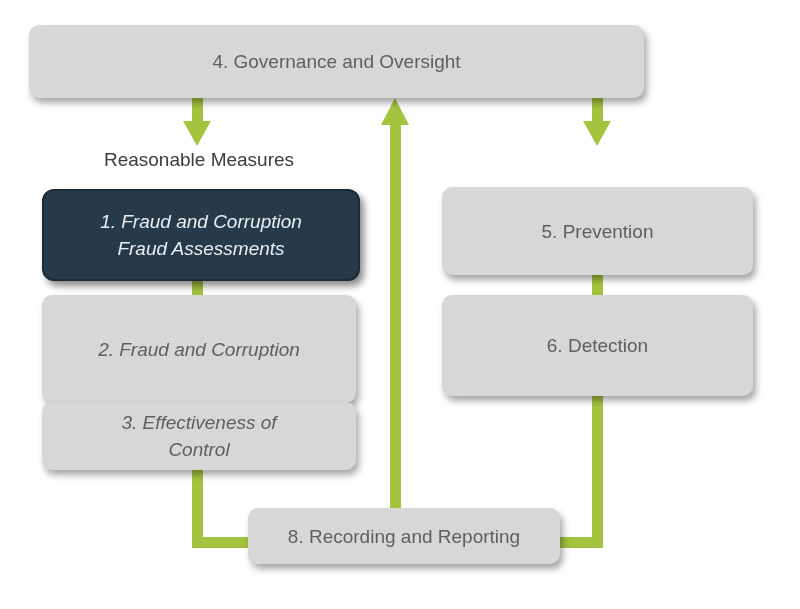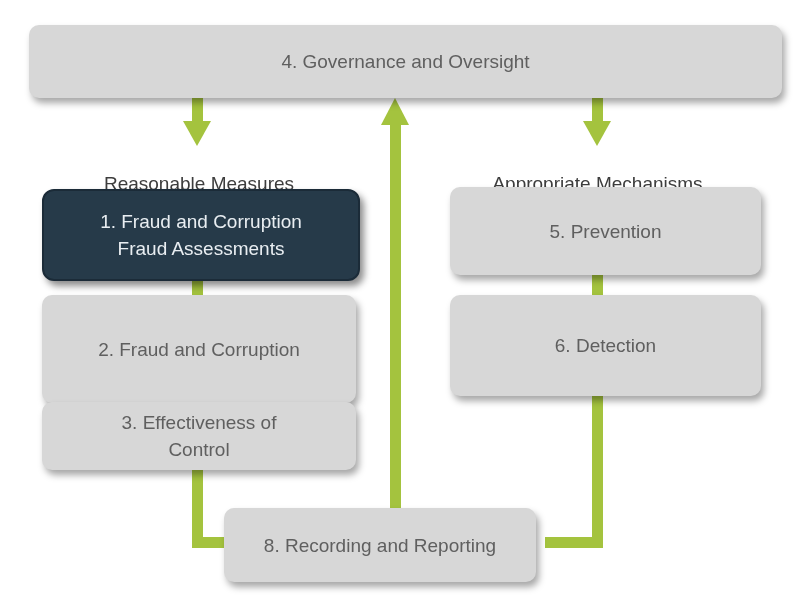--- a/index.html
+++ b/index.html
@@ -8,38 +8,38 @@
     font-family:"Liberation Sans","DejaVu Sans",sans-serif;
   }
   
   .gbox{
     position:absolute;background:#d7d7d7;border-radius:10px;
     box-shadow:3px 5px 7px rgba(0,0,0,0.35);
     display:flex;flex-direction:column;align-items:center;justify-content:center;
     color:#5f5f5f;font-size:19px;line-height:27px;text-align:center;z-index:2;
   }
   .gbox .ln{display:block;}
-  .governance{left:29px;top:25px;width:753px;height:73px;font-size:19px;}
+  .governance{left:29px;top:25px;width:615px;height:73px;font-size:19px;}
   .darkbox{
     background:#263a49;border:2px solid #1b2b38;color:#e9eef2;
     box-shadow:4px 5px 7px rgba(0,0,0,0.45);border-radius:12px;
   }
-  .col-left{left:42px;width:314px;}
-  .col-right{left:442px;width:311px;margin-left:8px;}
+  .col-left{left:42px;width:314px;font-style:italic;}
+  .col-right{left:442px;width:311px;}
   .b1{top:189px;height:88px;}
   .b2{top:295px;height:108px;}
   .b3{top:402px;height:68px;}
   .b5{top:187px;height:88px;}
   .b6{top:295px;height:101px;}
   .b7{top:403px;height:89px;}
-  .b8{left:224px;top:508px;width:312px;height:74px;}
+  .b8{left:248px;top:508px;width:312px;height:56px;}
   
   .colhead{
     position:absolute;top:147px;height:26px;text-align:center;
-    color:#3d3d3d;font-size:19px;line-height:26px;z-index:2;margin-top:24px;
+    color:#3d3d3d;font-size:19px;line-height:26px;z-index:2;
   }
   .colhead.left{left:42px;width:314px;}
   .colhead.right{left:442px;width:311px;}
   
   .green{background:#a4c33e;position:absolute;z-index:1;}
   .v-left{left:192px;top:272px;width:11px;height:276px;}
   .v-right{left:592px;top:272px;width:11px;height:276px;}
   .h-left{left:192px;top:537px;width:58px;height:11px;}
   .h-right{left:545px;top:537px;width:58px;height:11px;}
   .up-shaft{left:390px;top:124px;width:11px;height:384px;}
@@ -66,21 +66,20 @@
   <div class="green shaft-dr"></div>
   <div class="tri down head-dl"></div>
   <div class="tri down head-dr"></div>
   <div class="tri up   head-up"></div>
 
   <div class="gbox governance">
     <span class="ln">4. Governance and Oversight</span>
   </div>
 
   <div class="colhead left">Reasonable Measures</div>
-  <div class="colhead right">Appropriate Mechanisms</div>
 
   <div class="gbox darkbox col-left b1">
     <span class="ln">1. Fraud and Corruption</span>
     <span class="ln">Fraud Assessments</span>
   </div>
   <div class="gbox col-left b2">
     <span class="ln">2. Fraud and Corruption</span>
   </div>
   <div class="gbox col-left b3">
     <span class="ln">3. Effectiveness of</span>

